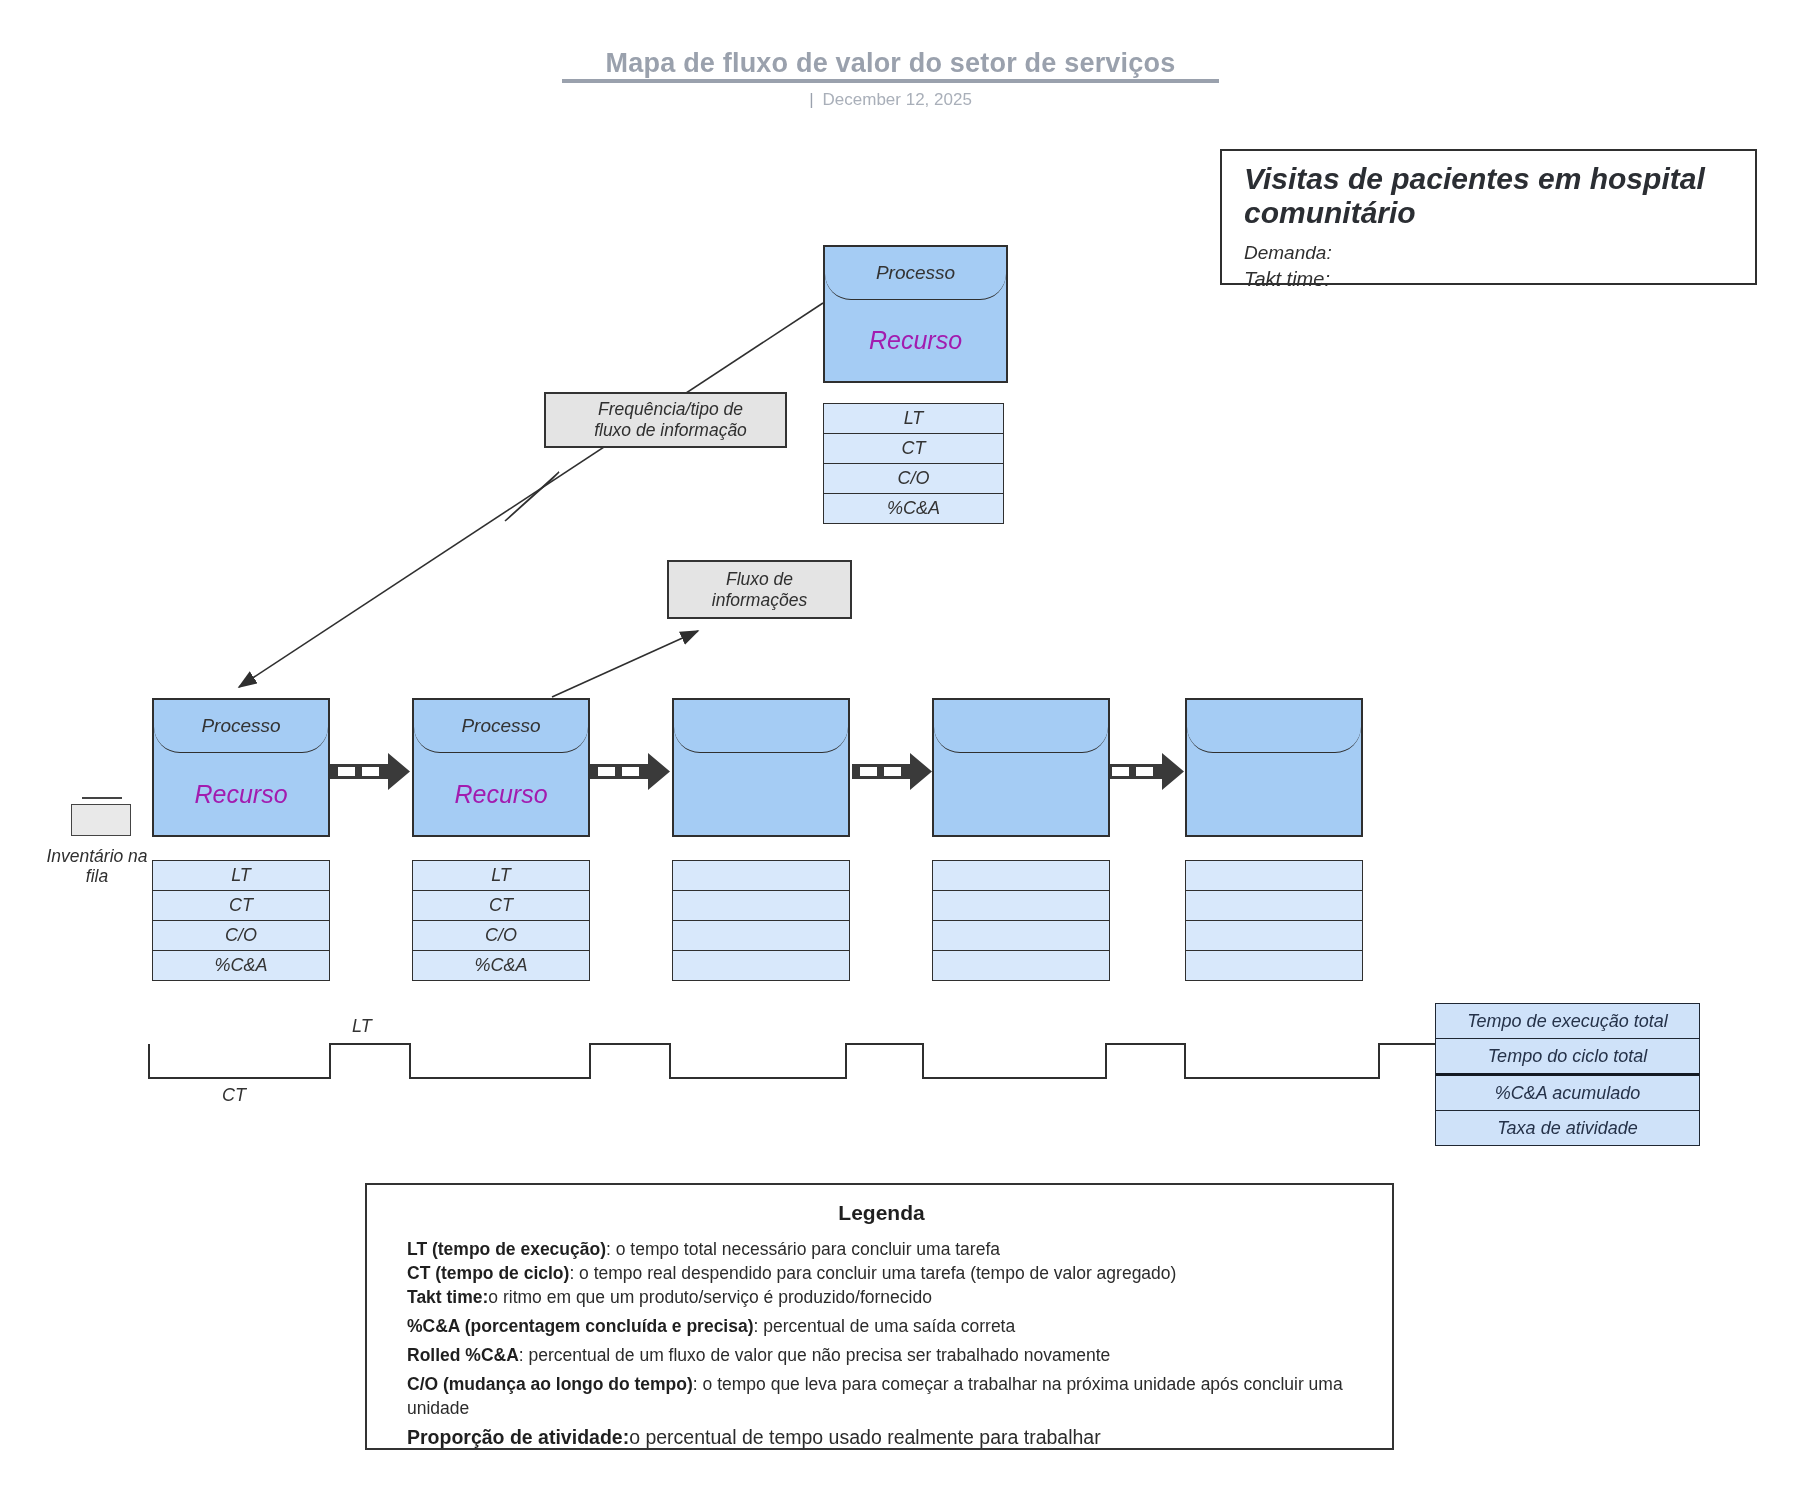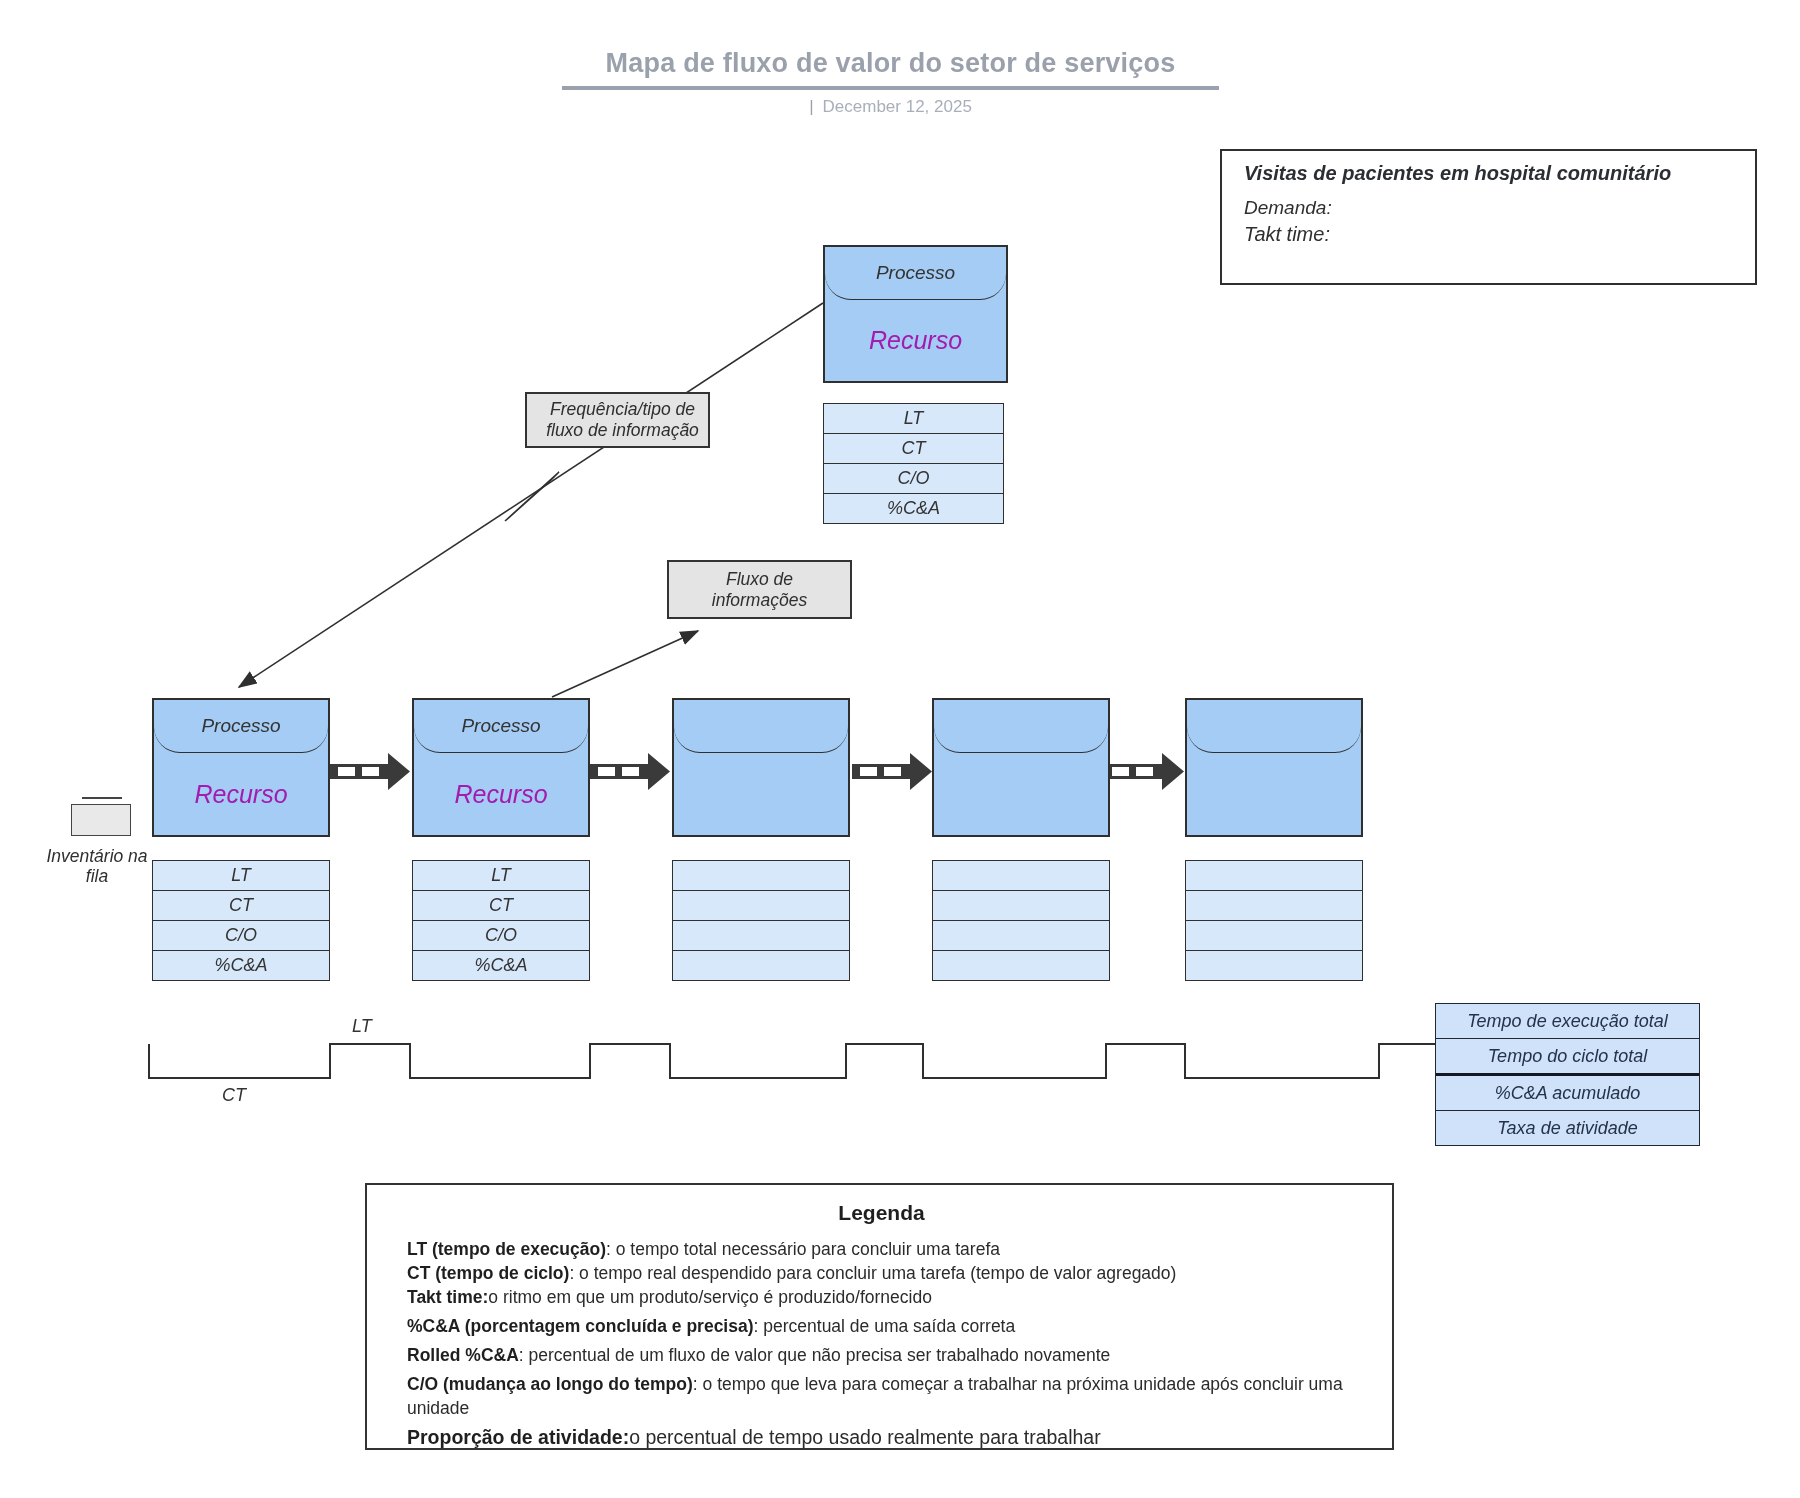--- a/index.html
+++ b/index.html
@@ -2,30 +2,30 @@
 <html><head>
 <meta charset="utf-8">
 <style>
   html,body{margin:0;padding:0;background:#ffffff;}
   #canvas{position:relative;width:1800px;height:1498px;background:#fff;overflow:hidden;
           font-family:"Liberation Sans",sans-serif;color:#2f2f2f;}
   #lines{position:absolute;left:0;top:0;z-index:0;}
 
   
   .title-wrap{position:absolute;left:562px;top:48px;width:657px;text-align:center;z-index:2;}
-  .main-title{font-size:27px;font-weight:bold;color:#9aa1ad;padding-bottom:7px;
+  .main-title{font-size:27px;font-weight:bold;color:#9aa1ad;padding-bottom:0;
               border-bottom:4px solid #9aa1ad;letter-spacing:.2px;}
   .date-row{margin-top:7px;font-size:17px;color:#a9afb9;}
   .date-sep{color:#9aa1ad;margin-right:9px;}
 
   
   .info-box{position:absolute;left:1220px;top:149px;width:537px;height:136px;
             border:2px solid #2f2f2f;box-sizing:border-box;background:#fff;z-index:2;
             padding:11px 0 0 22px;}
-  .info-title{font-size:20px;font-weight:bold;font-style:italic;color:#2b2e33;}
+  .info-title{font-size:30px;font-weight:bold;font-style:italic;color:#2b2e33;}
   .info-sub{font-size:19px;font-style:italic;margin-top:3px;}
   .info-demand{font-size:19px;font-style:italic;margin-top:12px;}
   .info-takt{font-size:20px;font-style:italic;margin-top:4px;}
 
   
   .proc-box{position:absolute;width:178px;height:139px;background:#a5ccf4;
             border:2px solid #2f2f2f;box-sizing:border-box;display:flex;flex-direction:column;z-index:2;}
   .proc-box.top{width:185px;height:138px;}
   .proc-top{flex:0 0 52px;border-bottom:1.5px solid #2f2f2f;display:flex;align-items:center;
             justify-content:center;font-style:italic;font-size:19px;color:#333;border-radius:26px;}
@@ -134,21 +134,21 @@
     <div class="proc-top">Processo</div>
     <div class="proc-bottom">Recurso</div>
   </div>
   <div class="metric-table top" style="left:823px;top:403px;">
     <div class="metric-row">LT</div>
     <div class="metric-row">CT</div>
     <div class="metric-row">C/O</div>
     <div class="metric-row">%C&amp;A</div>
   </div>
 
-  <div class="gray-box" style="left:525px;top:392px;width:185px;height:56px;padding-left:10px;">
+  <div class="gray-box" style="left:544px;top:392px;width:243px;height:56px;padding-left:10px;">
     <span style="width:160px;">Frequência/tipo de fluxo de informação</span>
   </div>
   <div class="gray-box" style="left:667px;top:560px;width:185px;height:59px;">
     <span style="width:130px;">Fluxo de informações</span>
   </div>
 
   <div class="inv-line"></div>
   <div class="inv-rect"></div>
   <div class="inv-label">Inventário na fila</div>
 

